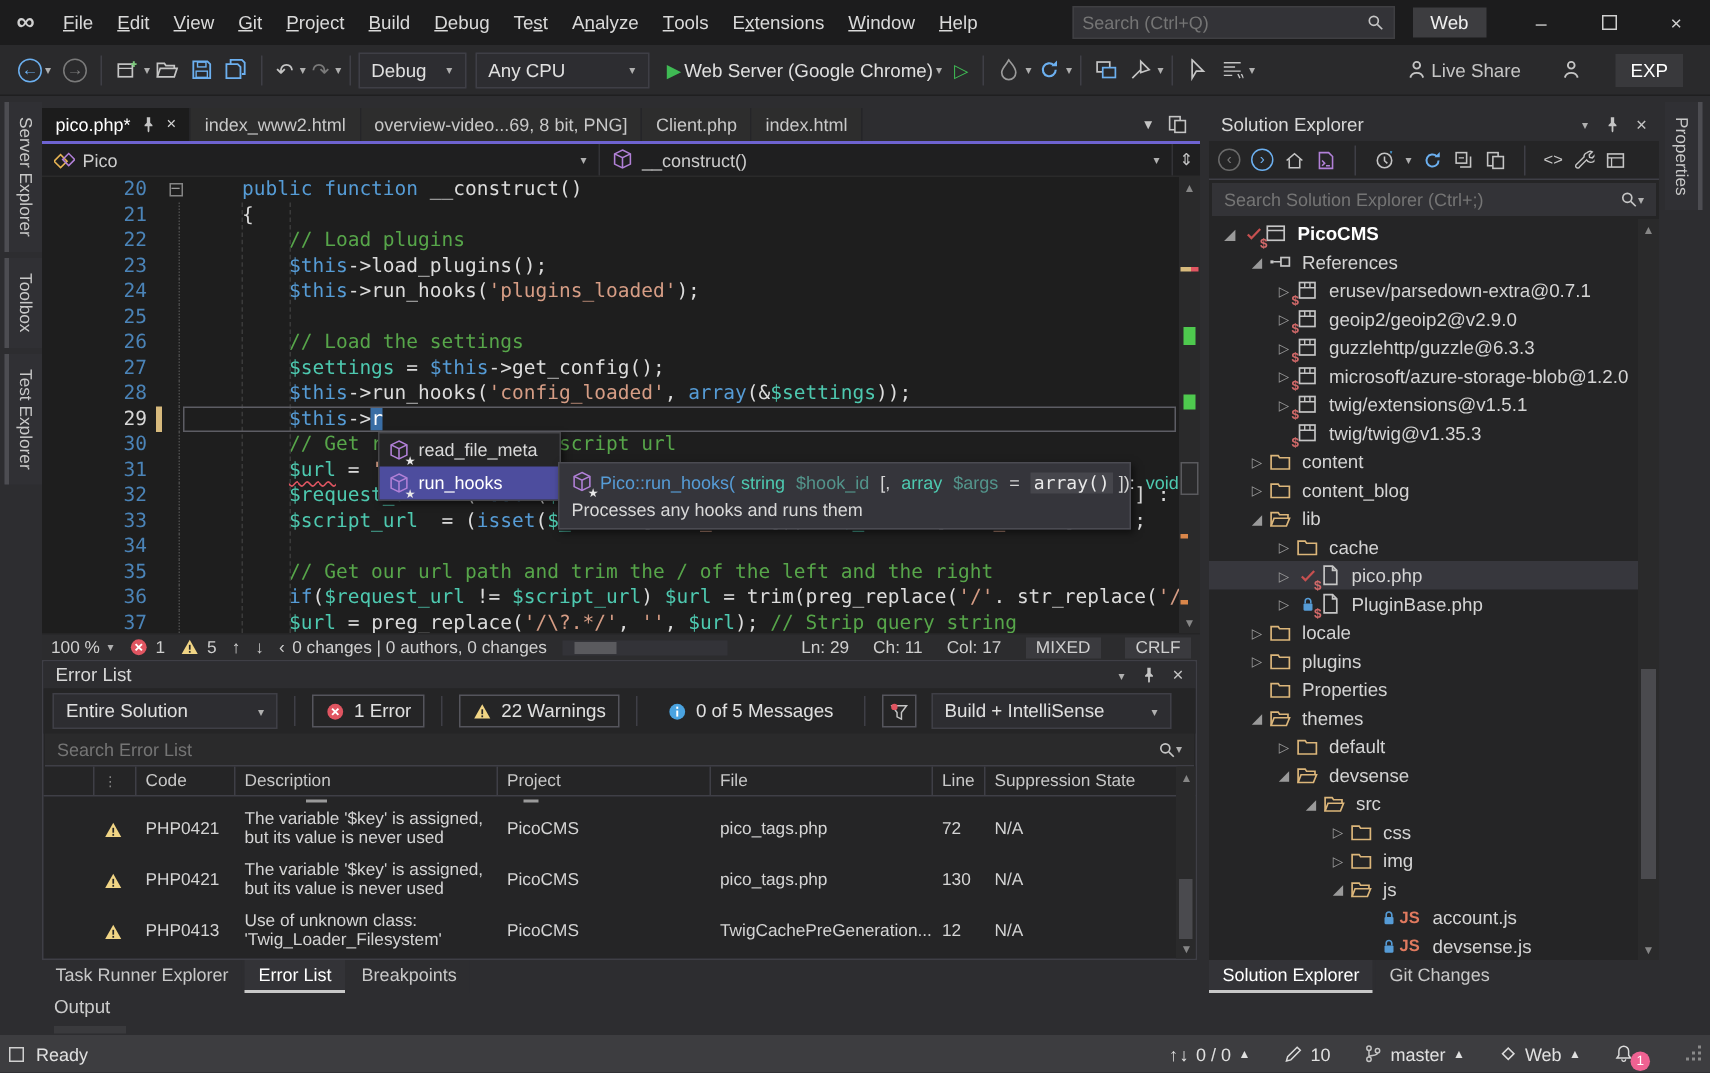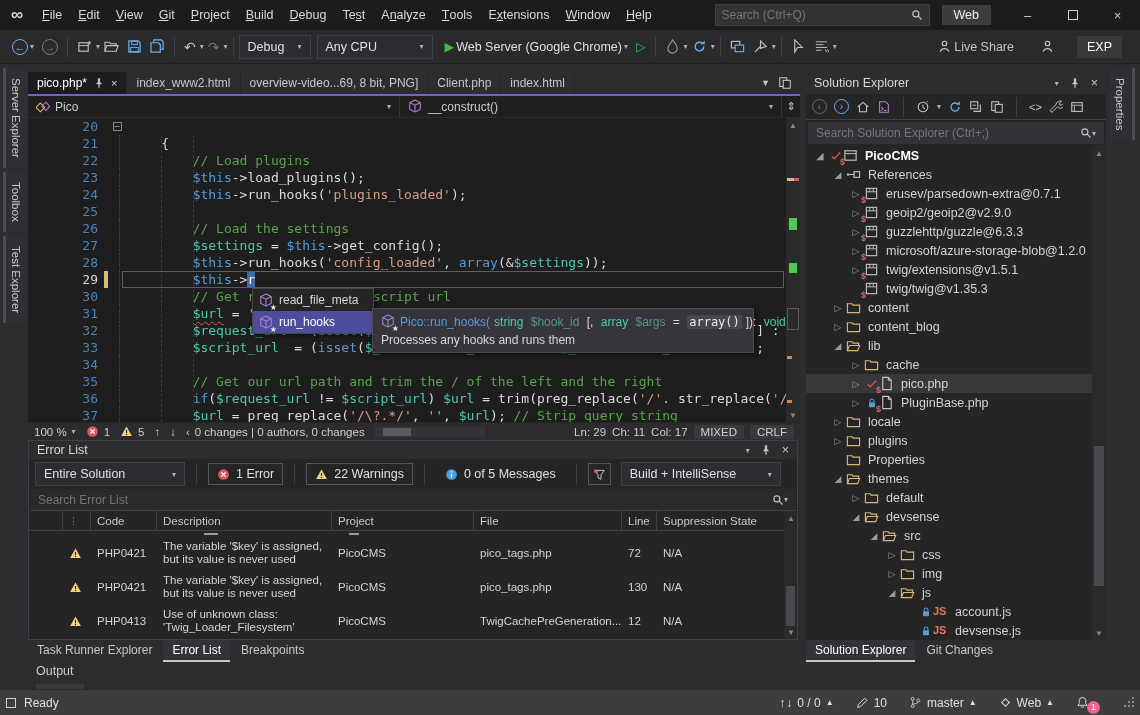--- a/index.html
+++ b/index.html
@@ -97,21 +97,21 @@
   #sigdesc { color:#d8d8d8; margin-top:4px; }
 
   
   #escroll { position:absolute; right:0; top:46px; width:14px; height:304px; background:#2a2a2b; }
   .sarrow { position:absolute; left:0; width:14px; height:14px; color:#868686; font-size:8px;
             display:flex; align-items:center; justify-content:center; }
   .mark { position:absolute; }
   
   #estatus { position:absolute; left:0; bottom:0; right:0; height:18px; background:#2c2c2e;
              border-top:1px solid #252526; display:flex; align-items:center; font-size:11.5px; color:#cfcfcf; padding:0 6px; gap:10px; }
-  #estatus .right { margin-left:auto; display:flex; gap:6px; align-items:center; }
+  #estatus .right { margin-left:auto; display:flex; gap:16px; align-items:center; }
   .echip { background:#3a3a3e; padding:1px 7px; }
   .hsbar { width:110px; height:10px; background:#333338; display:flex; align-items:center; }
   .hsbar .thumb { width:28px; height:8px; background:#5a5a5e; margin-left:8px; }
   .icon12 svg { width:12px; height:12px; }
 
   
   #errorpanel { position:absolute; left:28px; top:440px; width:770px; height:200px; background:#252526;
                 border:1px solid #3f3f46; }
   #ep-title { height:18px; display:flex; align-items:center; padding:0 8px; color:#d8d8d8; background:#2d2d30; }
   #ep-title .ticons { margin-left:auto; display:flex; gap:10px; align-items:center; color:#c5c5c5; }
@@ -394,21 +394,21 @@
       <span>__construct()</span>
       <span class="caret">▾</span>
     </div>
     <div id="split-handle">⇕</div>
   </div>
 
   <div id="code">
     <div class="iguide" style="left:133px;"></div>
     <div class="iguide" style="left:165px;"></div>
     <div id="code-lines">
-        <div class="code-line"><span class="ln">20</span><span class="chg"></span><span class="fold"><span class="foldbox">–</span></span></div>
+        <div class="code-line"><span class="ln">20</span><span class="chg"></span><span class="fold"><span class="foldbox">–</span></span><span class="lt"><span class="tok-p">    </span><span class="tok-k">public</span><span class="tok-p"> </span><span class="tok-k">function</span><span class="tok-p"> __construct()</span></span></div>
         <div class="code-line"><span class="ln">21</span><span class="chg"></span><span class="fold"><span class="foldline"></span></span><span class="lt"><span class="tok-p">    {</span></span></div>
         <div class="code-line"><span class="ln">22</span><span class="chg"></span><span class="fold"><span class="foldline"></span></span><span class="lt"><span class="tok-p">        </span><span class="tok-c">// Load plugins</span></span></div>
         <div class="code-line"><span class="ln">23</span><span class="chg"></span><span class="fold"><span class="foldline"></span></span><span class="lt"><span class="tok-p">        </span><span class="tok-k">$this</span><span class="tok-p">-&gt;load_plugins();</span></span></div>
         <div class="code-line"><span class="ln">24</span><span class="chg"></span><span class="fold"><span class="foldline"></span></span><span class="lt"><span class="tok-p">        </span><span class="tok-k">$this</span><span class="tok-p">-&gt;run_hooks(</span><span class="tok-s">'plugins_loaded'</span><span class="tok-p">);</span></span></div>
         <div class="code-line"><span class="ln">25</span><span class="chg"></span><span class="fold"><span class="foldline"></span></span><span class="lt"></span></div>
         <div class="code-line"><span class="ln">26</span><span class="chg"></span><span class="fold"><span class="foldline"></span></span><span class="lt"><span class="tok-p">        </span><span class="tok-c">// Load the settings</span></span></div>
         <div class="code-line"><span class="ln">27</span><span class="chg"></span><span class="fold"><span class="foldline"></span></span><span class="lt"><span class="tok-p">        </span><span class="tok-v">$settings</span><span class="tok-p"> = </span><span class="tok-k">$this</span><span class="tok-p">-&gt;get_config();</span></span></div>
         <div class="code-line"><span class="ln">28</span><span class="chg"></span><span class="fold"><span class="foldline"></span></span><span class="lt"><span class="tok-p">        </span><span class="tok-k">$this</span><span class="tok-p">-&gt;run_hooks(</span><span class="tok-s">'config_loaded'</span><span class="tok-p">, </span><span class="tok-k">array</span><span class="tok-p">(&amp;</span><span class="tok-v">$settings</span><span class="tok-p">));</span></span></div>
         <div class="code-line current"><span class="ln">29</span><span class="chg yes"></span><span class="fold"><span class="foldline"></span></span><span class="lt"><span class="tok-p">        </span><span class="tok-k">$this</span><span class="tok-p">-&gt;</span><span class="tok-x">r</span></span></div>
         <div class="code-line"><span class="ln">30</span><span class="chg"></span><span class="fold"><span class="foldline"></span></span><span class="lt"><span class="tok-p">        </span><span class="tok-c">// Get request url and script url</span></span></div>

